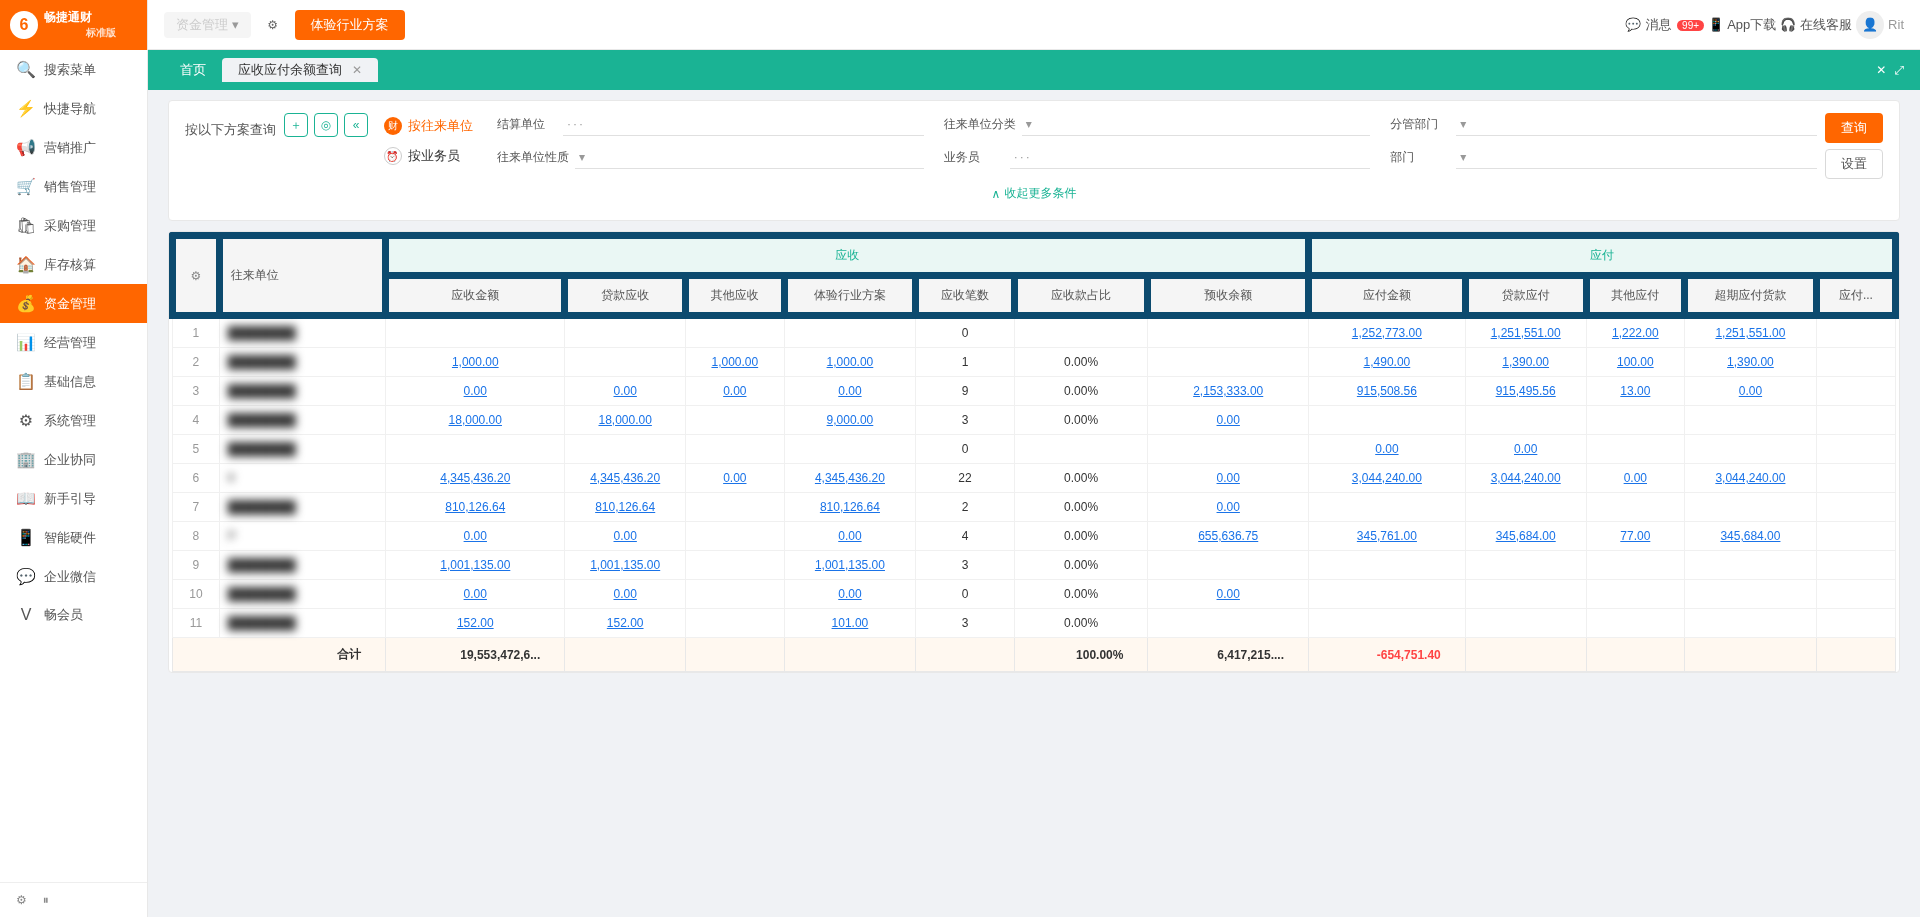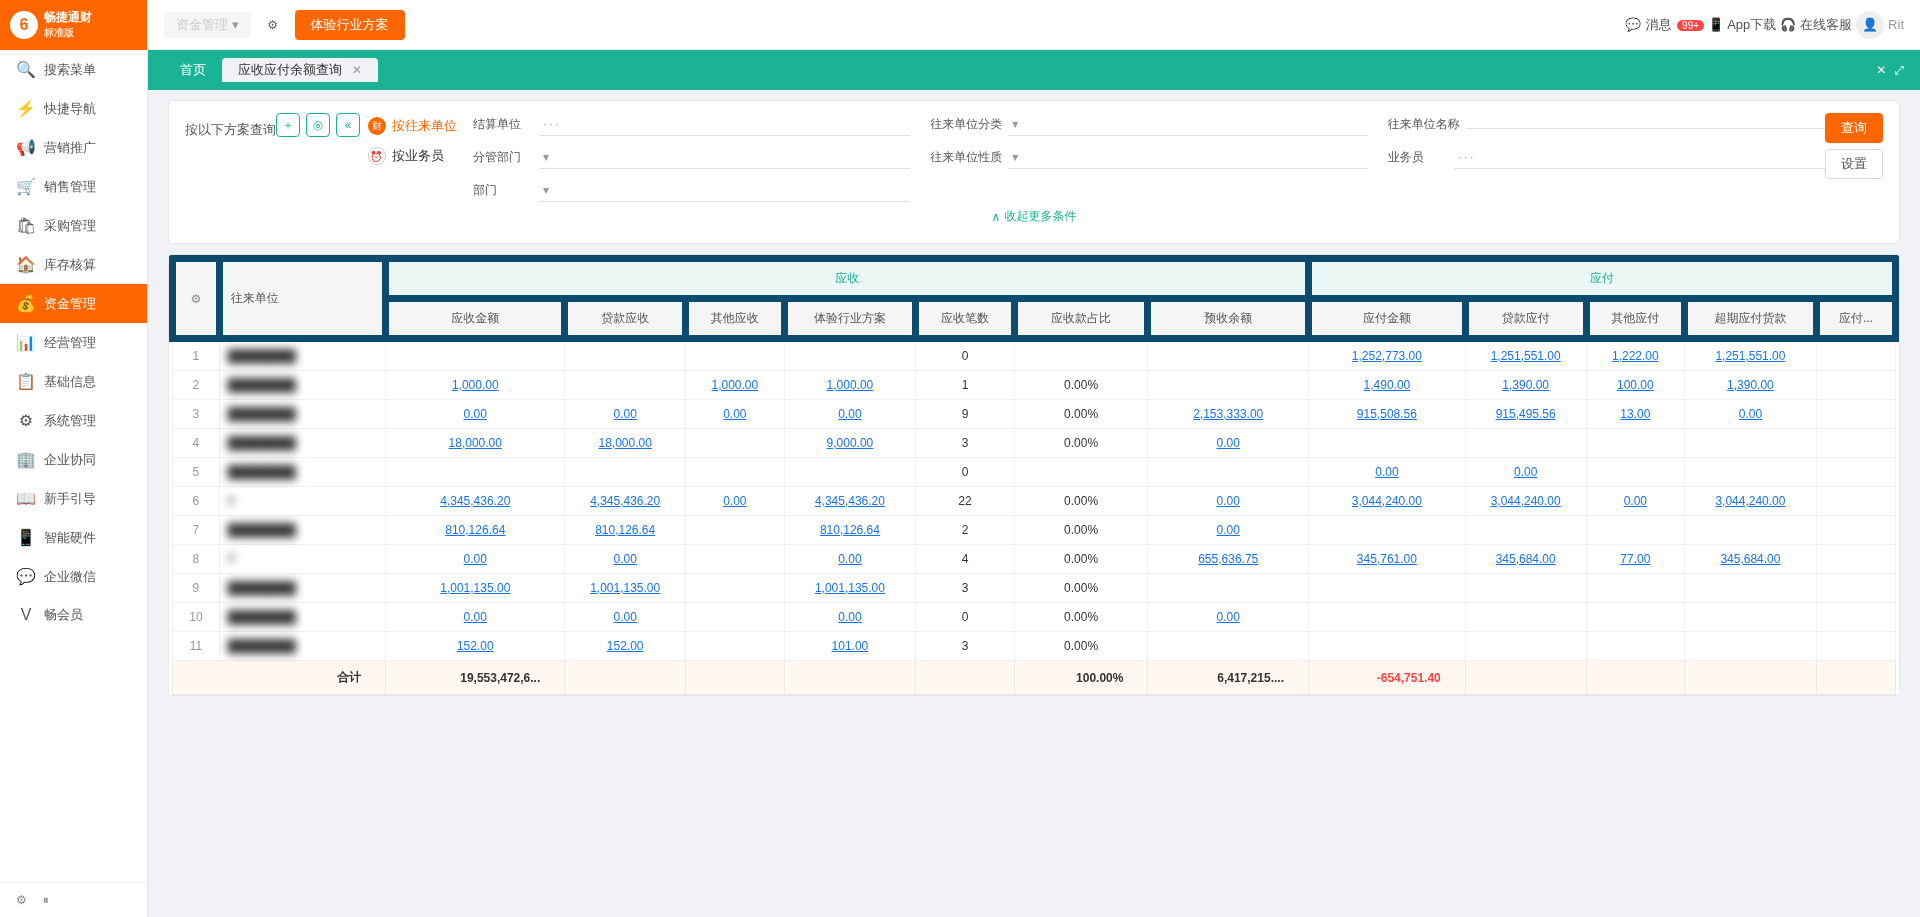--- a/index.html
+++ b/index.html
@@ -3,21 +3,21 @@
   <meta charset="utf-8">
   <style>
     * { box-sizing: border-box; margin: 0; padding: 0; }
     body { font-family: 'Microsoft YaHei', Arial, sans-serif; font-size: 12px; background: #f0f2f5; color: #333; display: flex; height: 917px; overflow: hidden; }
 
     
     .sidebar { width: 148px; background: #fff; display: flex; flex-direction: column; border-right: 1px solid #e8e8e8; flex-shrink: 0; }
     .sidebar-logo { background: #ff6600; height: 50px; display: flex; align-items: center; padding: 0 10px; color: #fff; font-size: 13px; font-weight: bold; }
     .sidebar-logo .logo-icon { width: 28px; height: 28px; background: #fff; border-radius: 50%; margin-right: 6px; display: flex; align-items: center; justify-content: center; color: #ff6600; font-size: 16px; font-weight: bold; }
     .sidebar-logo .logo-text { font-size: 12px; line-height: 1.3; }
-    .sidebar-logo .edition { font-size: 10px; color: rgba(255,255,255,0.8); }
+    .sidebar-logo .edition { font-size: 10px; color: rgba(255,255,255,0.8); margin-left: 42px; }
     .sidebar-item { display: flex; align-items: center; padding: 10px 16px; cursor: pointer; color: #555; gap: 8px; font-size: 13px; }
     .sidebar-item.active { background: #ff6600; color: #fff; border-radius: 0; }
     .sidebar-item .icon { font-size: 16px; width: 20px; text-align: center; }
     .sidebar-bottom { margin-top: auto; display: flex; align-items: center; padding: 10px 16px; border-top: 1px solid #eee; gap: 16px; color: #888; }
 
     
     .main { flex: 1; display: flex; flex-direction: column; overflow: hidden; }
 
     
     .topbar { height: 50px; background: #fff; display: flex; align-items: center; padding: 0 16px; border-bottom: 1px solid #e8e8e8; gap: 12px; }
@@ -39,21 +39,21 @@
 
     
     .page { flex: 1; overflow: auto; background: #f0f2f5; padding: 0; }
     .page-header { background: #f0f2f5; padding: 12px 20px 0; display: flex; align-items: center; justify-content: space-between; }
     .page-title { font-size: 16px; font-weight: bold; color: #333; }
     .page-actions { display: flex; gap: 8px; }
     .page-action-btn { display: flex; align-items: center; gap: 4px; color: #1ab394; cursor: pointer; font-size: 13px; }
 
     
     .filter-panel { background: #fff; margin: 10px 20px; padding: 12px 16px; border-radius: 4px; border: 1px solid #e8e8e8; }
-    .filter-header { display: flex; align-items: flex-start; }
+    .filter-header { display: flex; align-items: flex-start; gap: 8px; }
     .filter-label { color: #555; font-size: 13px; white-space: nowrap; padding-top: 8px; }
     .filter-schemes { display: flex; flex-direction: column; gap: 4px; margin-right: 8px; }
     .filter-scheme-item { display: flex; align-items: center; gap: 6px; padding: 4px 8px; cursor: pointer; border-radius: 4px; font-size: 13px; }
     .filter-scheme-item.active { color: #ff6600; }
     .filter-scheme-item .scheme-icon { width: 18px; height: 18px; border-radius: 50%; background: #ff6600; color: #fff; display: flex; align-items: center; justify-content: center; font-size: 10px; }
     .filter-scheme-item .scheme-icon2 { width: 18px; height: 18px; border-radius: 50%; border: 1px solid #ccc; color: #666; display: flex; align-items: center; justify-content: center; font-size: 10px; }
     .filter-fields { flex: 1; display: grid; grid-template-columns: 1fr 1fr 1fr; gap: 10px 20px; }
     .filter-field { display: flex; align-items: center; gap: 6px; }
     .field-label { color: #555; white-space: nowrap; font-size: 12px; min-width: 60px; }
     .field-input { flex: 1; border: none; border-bottom: 1px solid #e0e0e0; padding: 4px 4px; font-size: 12px; color: #333; outline: none; display: flex; align-items: center; justify-content: space-between; cursor: pointer; }
@@ -230,24 +230,20 @@
             <span class="field-label">结算单位</span>
             <div class="field-input">
               <span class="dots">···</span>
             </div>
           </div>
           <div class="filter-field">
             <span class="field-label">往来单位分类</span>
             <div class="field-input">
               <span class="arrow">▾</span>
             </div>
-          </div>
-          <div class="filter-field">
-            <span class="field-label">往来单位名称</span>
-            <div class="field-input"></div>
           </div>
           <div class="filter-field">
             <span class="field-label">分管部门</span>
             <div class="field-input">
               <span class="arrow">▾</span>
             </div>
           </div>
           <div class="filter-field">
             <span class="field-label">往来单位性质</span>
             <div class="field-input">

